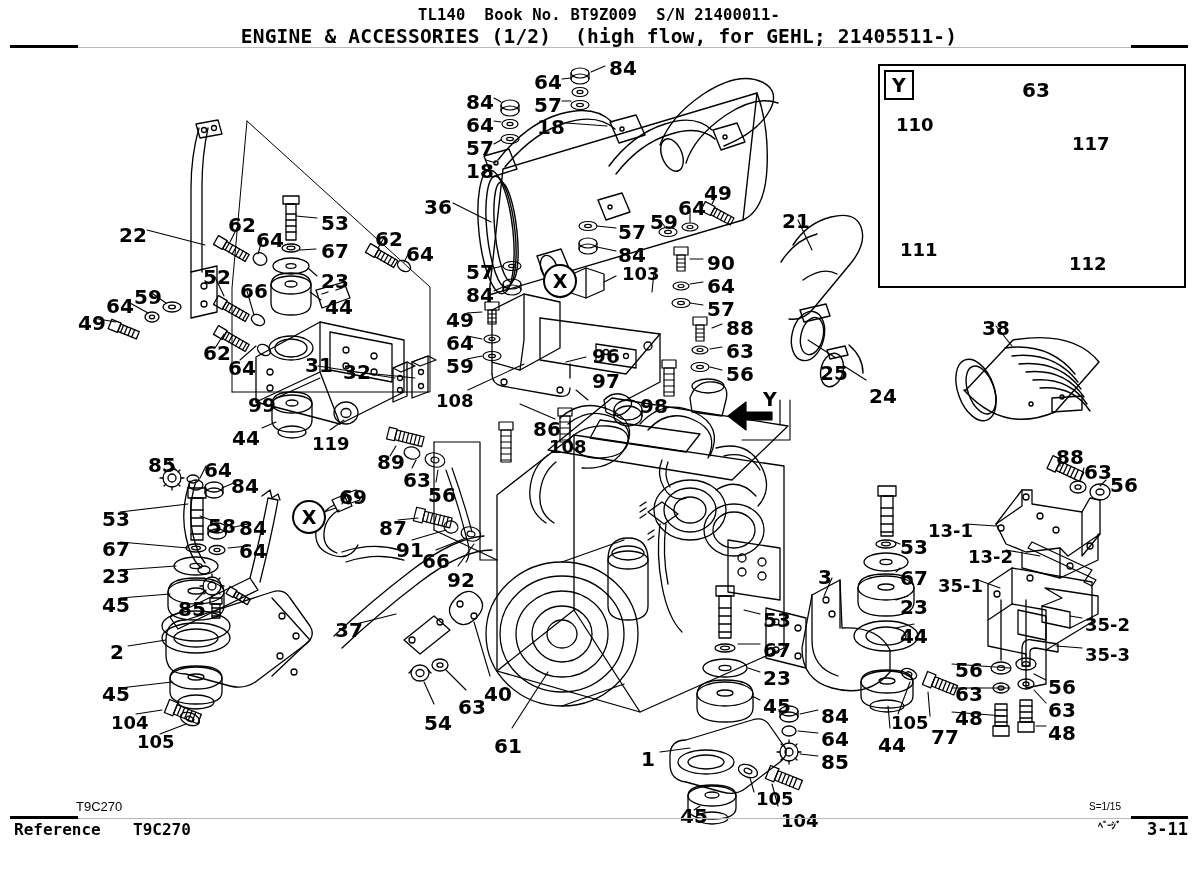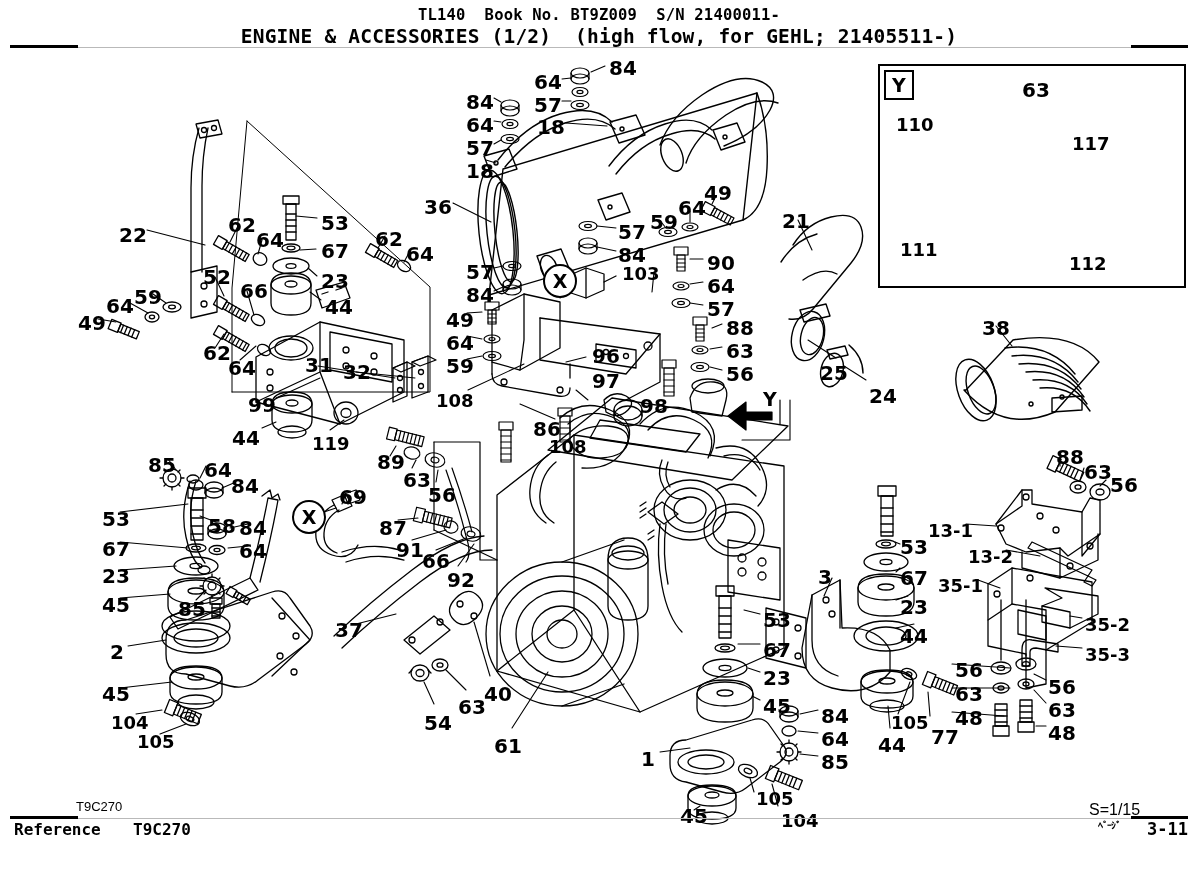--- a/index.html
+++ b/index.html
@@ -17,21 +17,21 @@
   .rule-top-r{position:absolute;left:1131px;top:45px;width:57px;height:3px;background:#000;}
 
   .rule-bot-thin{position:absolute;left:10px;top:818px;width:1178px;height:1px;background:#b9b9b9;}
   .rule-bot-l{position:absolute;left:10px;top:816px;width:68px;height:3px;background:#000;}
   .rule-bot-r{position:absolute;left:1131px;top:816px;width:57px;height:3px;background:#000;}
 
   
   .ft-ref{position:absolute;left:14px;top:820px;font-family:"DejaVu Sans Mono","Liberation Mono",monospace;font-weight:bold;font-size:16px;}
   .ft-refval{position:absolute;left:133px;top:820px;font-family:"DejaVu Sans Mono","Liberation Mono",monospace;font-weight:bold;font-size:16px;}
   .ft-code{position:absolute;left:76px;top:799px;font-family:"Liberation Sans",sans-serif;font-size:13px;}
-  .ft-scale{position:absolute;left:1089px;top:801px;font-family:"Liberation Sans",sans-serif;font-size:16px;}
+  .ft-scale{position:absolute;left:1089px;top:801px;font-family:"Liberation Sans",sans-serif;font-size:10px;}
   .ft-page-lbl{position:absolute;left:1098px;top:820px;font-family:"DejaVu Sans Mono","Liberation Mono",monospace;font-weight:bold;font-size:10px;letter-spacing:-1px;}
   .ft-page-no{position:absolute;left:1147px;top:819px;font-family:"DejaVu Sans Mono","Liberation Mono",monospace;font-weight:bold;font-size:17px;}
 
   
   #art{position:absolute;left:0;top:0;width:1198px;height:871px;}
   #art svg{display:block;}
 
   
   .cal{position:absolute;font-family:"DejaVu Sans","Liberation Sans",sans-serif;font-weight:bold;font-size:20px;line-height:20px;color:#000;white-space:nowrap;}
   .cal.sm{font-size:18px;}

